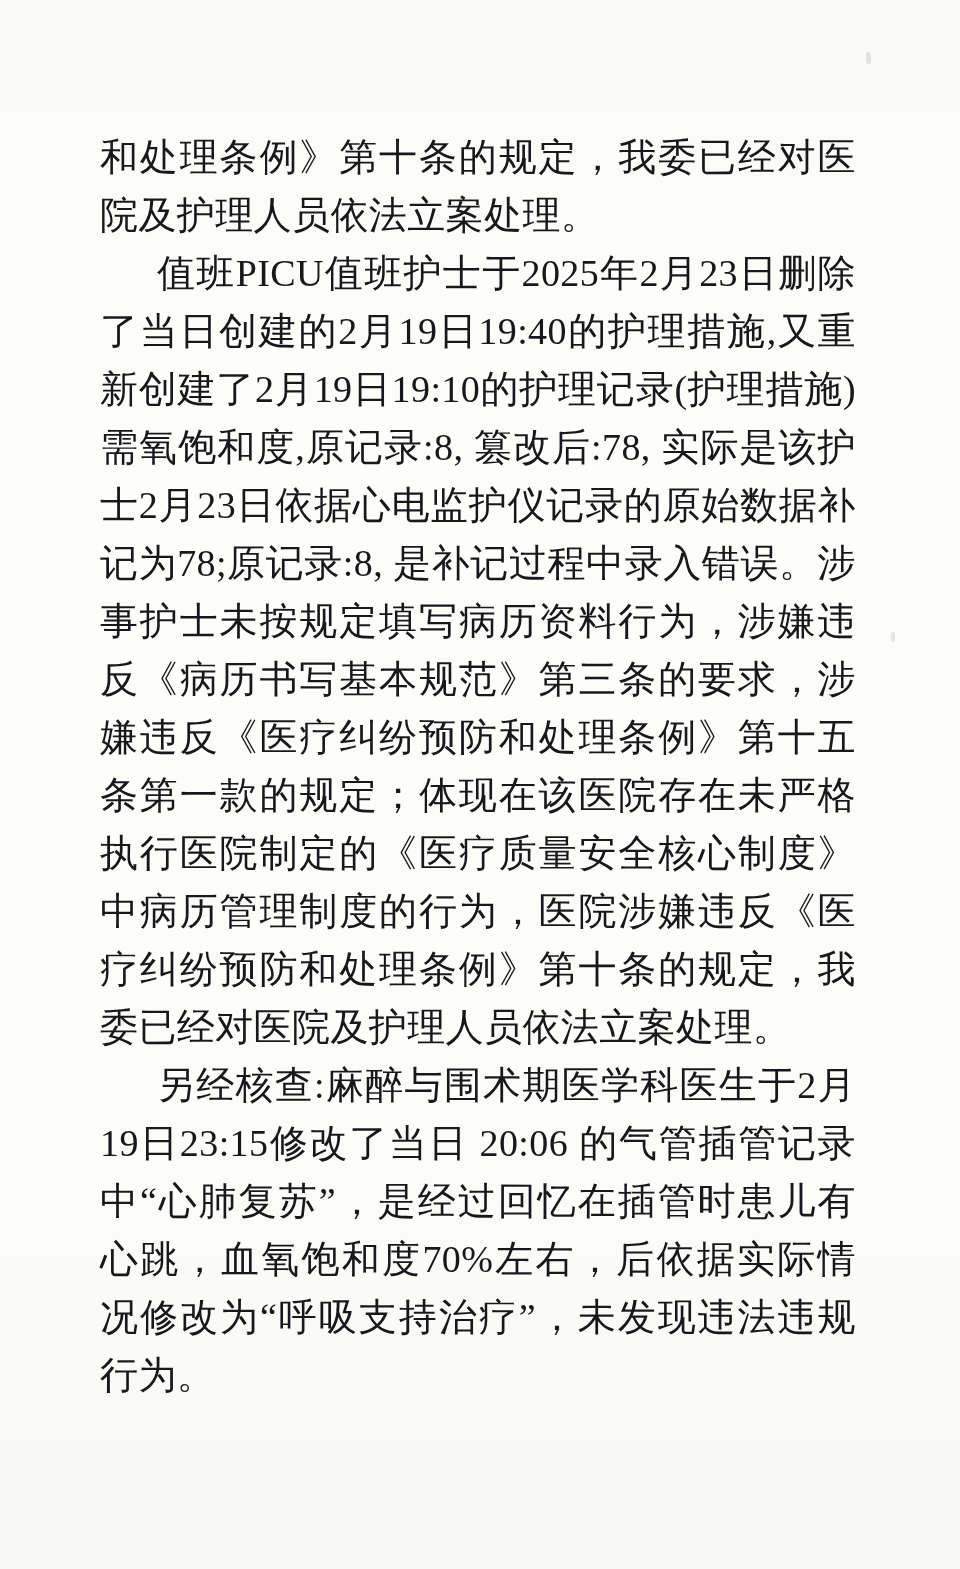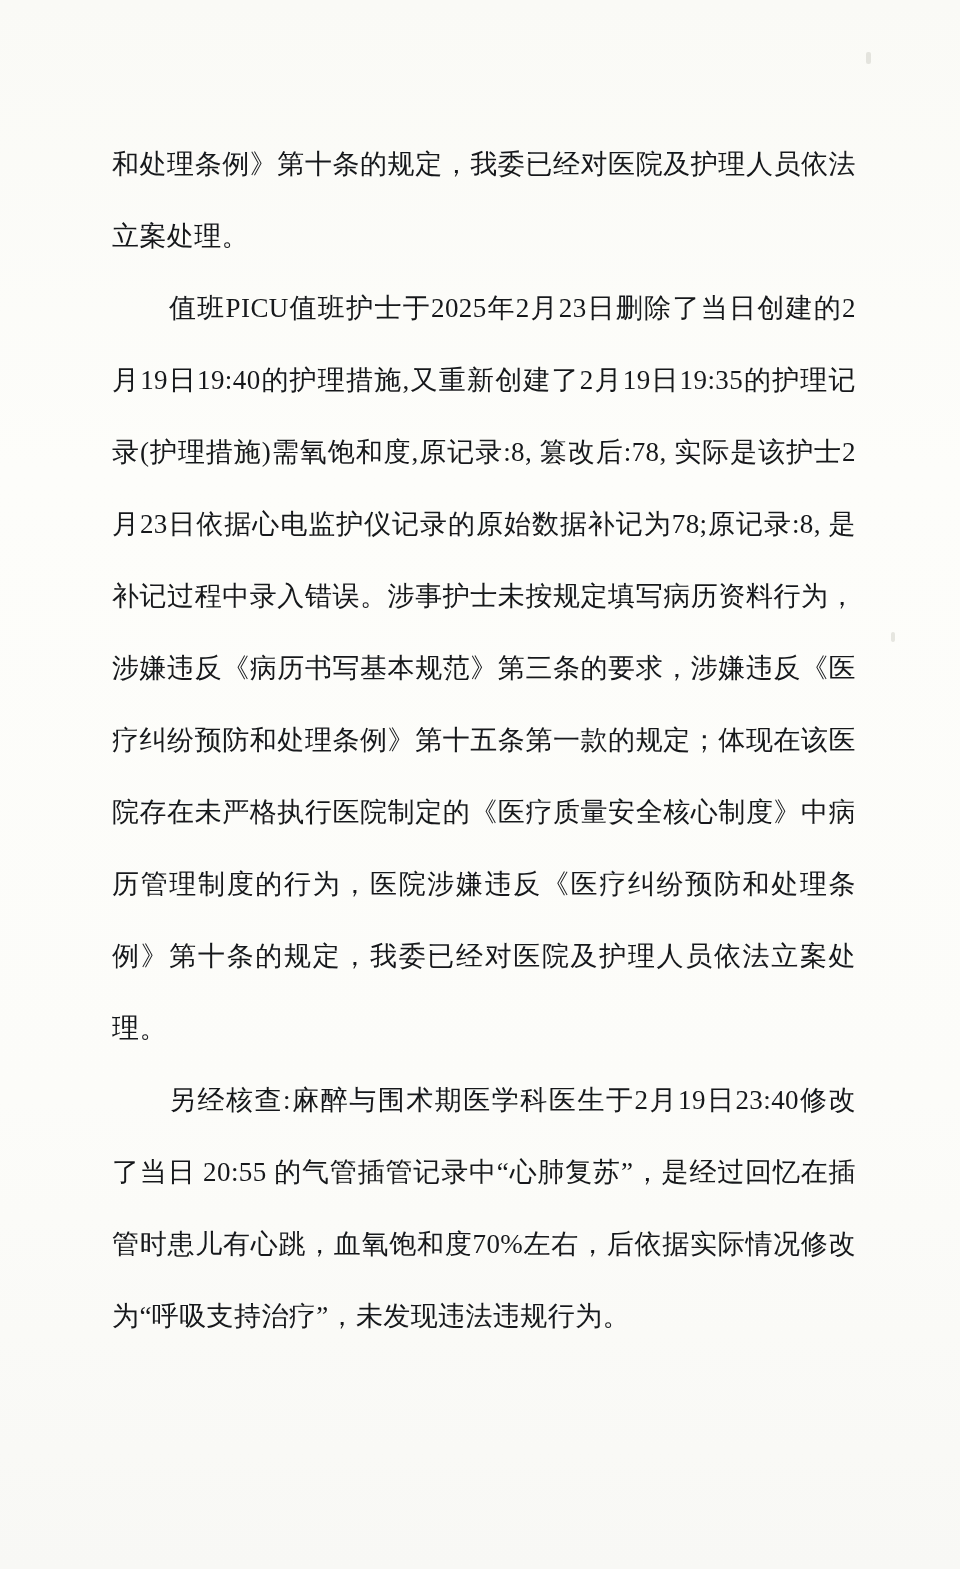--- a/index.html
+++ b/index.html
@@ -23,23 +23,23 @@
       linear-gradient(180deg, rgba(250,250,246,1) 0%, rgba(253,253,250,1) 30%, rgba(252,252,249,1) 70%, rgba(248,248,245,1) 100%);
     pointer-events: none;
   }
   .content {
     position: absolute;
     left: 96px;
     top: 128px;
     width: 760px;
   }
   p.para {
-    margin: 0 0 0 16px;
-    font-size: 27px;
-    line-height: 72px;
+    margin: 0 0 0 4px;
+    font-size: 38px;
+    line-height: 58px;
     color: #16181b;
     letter-spacing: 0.4px;
     text-align: justify;
     text-justify: inter-character;
     word-break: break-all;
   }
   p.indent {
     text-indent: 57px;
   }
   .highlight-block {
@@ -70,19 +70,19 @@
 
 <div class="page">
   <div class="paper-tint"></div>
   <div class="speck a"></div>
   <div class="speck b"></div>
 
   <div class="content">
 
     <p class="para">和处理条例》第十条的规定，我委已经对医院及护理人员依法立案处理。</p>
 
-    <p class="para indent">值班PICU值班护士于2025年2月23日删除了当日创建的2月19日19:40的护理措施,又重新创建了2月19日19:35的护理记录(护理措施)需氧饱和度,原记录:8, 篡改后:78, 实际是该护士2月23日依据心电监护仪记录的原始数据补记为78;原记录:8, 是补记过程中录入错误。涉事护士未按规定填写病历资料行为，涉嫌违反《病历书写基本规范》第三条的要求，涉嫌违反《医疗纠纷预防和处理条例》第十五条第一款的规定；体现在该医院存在未严格执行医院制定的《医疗质量安全核心制度》中病历管理制度的行为，医院涉嫌违反《医疗纠纷预防和处理条例》第十条的规定，我委已经对医院及护理人员依法立案处理。</p>
+    <p class="para indent">值班PICU值班护士于2025年2月23日删除了当日创建的2月19日19:40的护理措施,又重新创建了2月19日19:10的护理记录(护理措施)需氧饱和度,原记录:8, 篡改后:78, 实际是该护士2月23日依据心电监护仪记录的原始数据补记为78;原记录:8, 是补记过程中录入错误。涉事护士未按规定填写病历资料行为，涉嫌违反《病历书写基本规范》第三条的要求，涉嫌违反《医疗纠纷预防和处理条例》第十五条第一款的规定；体现在该医院存在未严格执行医院制定的《医疗质量安全核心制度》中病历管理制度的行为，医院涉嫌违反《医疗纠纷预防和处理条例》第十条的规定，我委已经对医院及护理人员依法立案处理。</p>
 
 
-    <p class="para indent">另经核查:麻醉与围术期医学科医生于2月19日23:40修改了当日 20:55 的气管插管记录中“心肺复苏”，是经过回忆在插管时患儿有心跳，血氧饱和度70%左右，后依据实际情况修改为“呼吸支持治疗”，未发现违法违规行为。</p>
+    <p class="para indent">另经核查:麻醉与围术期医学科医生于2月19日23:15修改了当日 20:06 的气管插管记录中“心肺复苏”，是经过回忆在插管时患儿有心跳，血氧饱和度70%左右，后依据实际情况修改为“呼吸支持治疗”，未发现违法违规行为。</p>
 
   </div>
 </div>
 
 </body></html>

